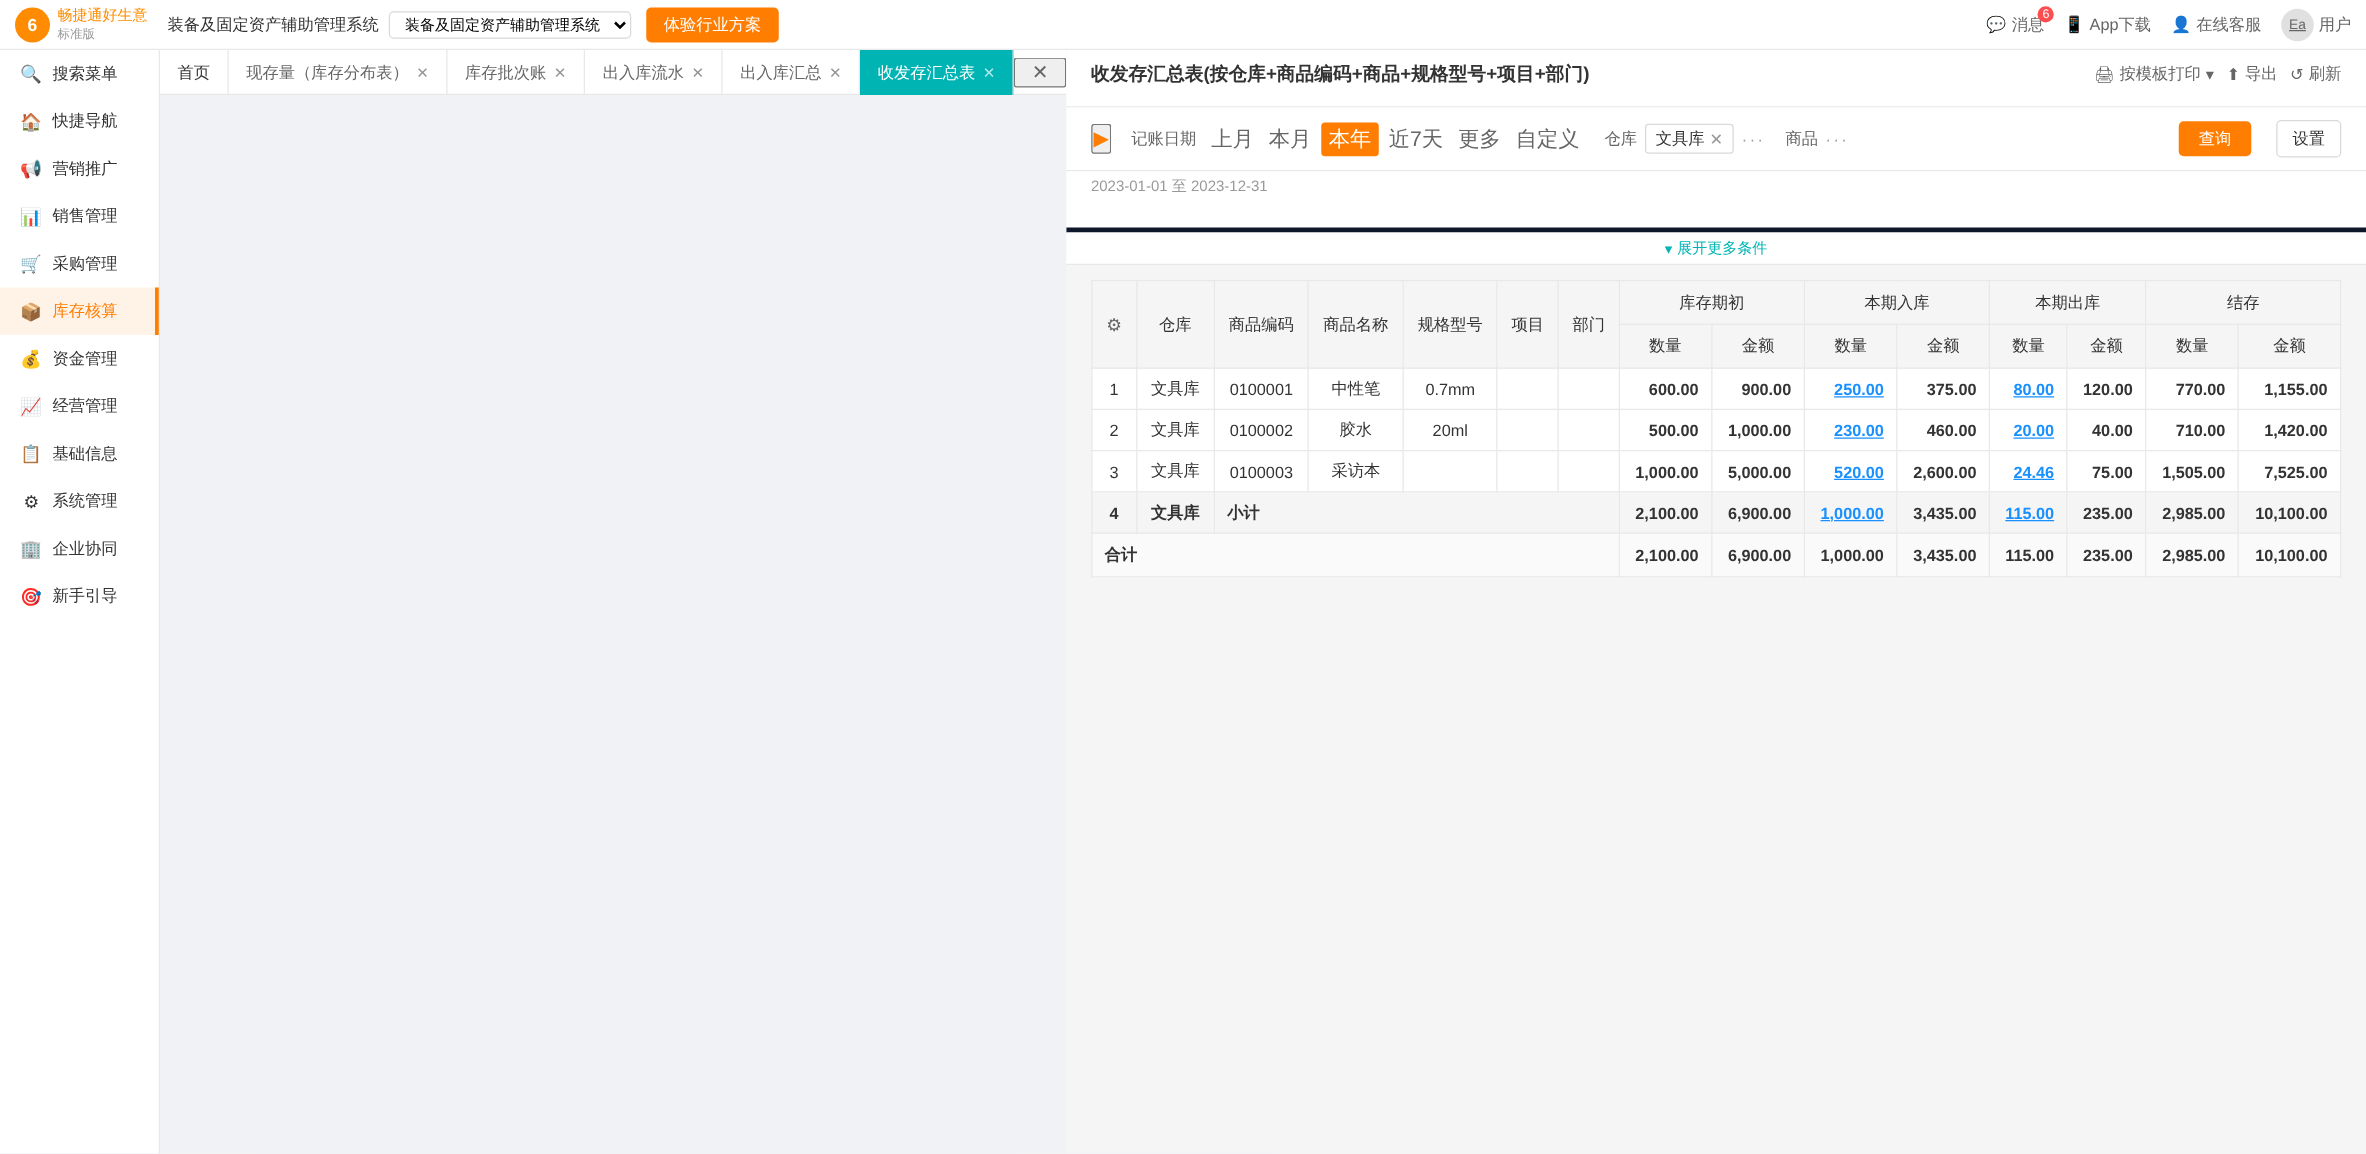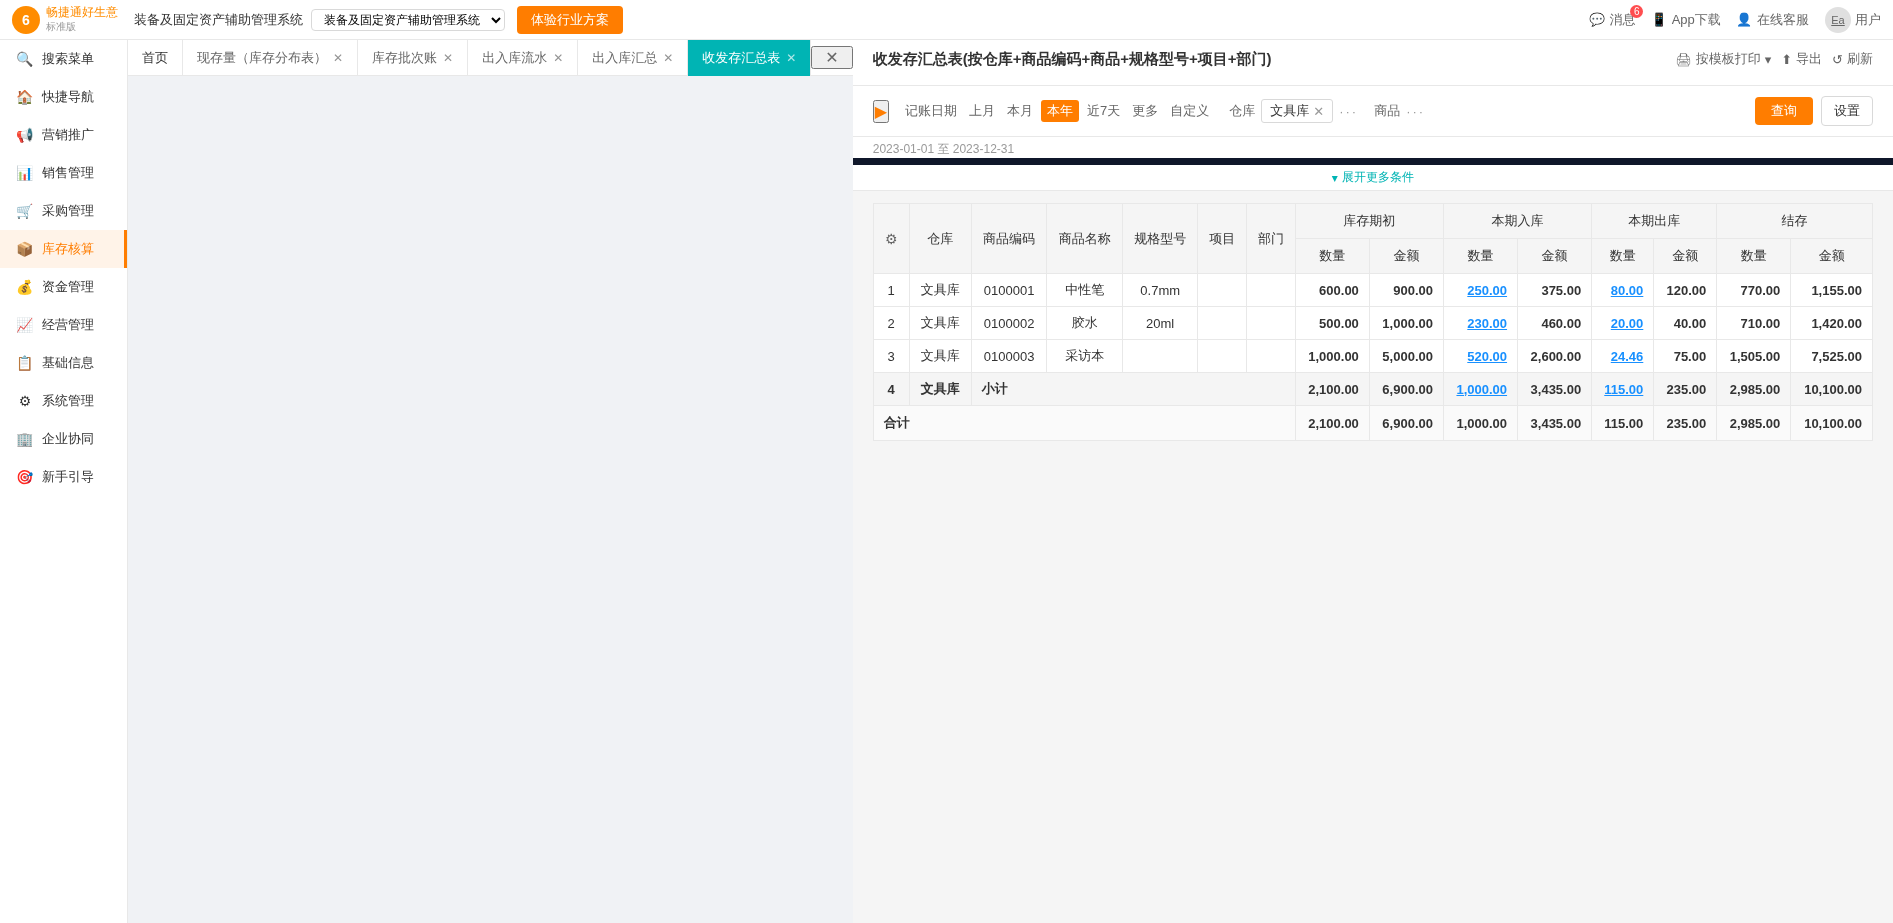--- a/index.html
+++ b/index.html
@@ -35,21 +35,21 @@
     .sidebar-item { display: flex; align-items: center; gap: 8px; padding: 10px 16px; font-size: 13px; color: #333; cursor: pointer; }
     .sidebar-item.active { background: #fff3e8; color: #ff7d00; border-right: 3px solid #ff7d00; }
     .sidebar-icon { width: 18px; text-align: center; font-size: 14px; }
 
     
     .page-content { flex: 1; background: #f5f5f5; overflow-y: auto; padding: 0; }
     .page-title { font-size: 15px; font-weight: bold; color: #333; padding-bottom: 8px; }
     .filter-section { display: flex; align-items: center; gap: 8px; }
     .filter-label { color: #666; font-size: 13px; }
     .date-btns { display: flex; gap: 4px; }
-    .date-btn { border: none; background: transparent; color: #666; font-size: 13px; cursor: pointer; padding: 2px 4px; }
+    .date-btn { border: none; background: transparent; color: #666; font-size: 17px; cursor: pointer; padding: 2px 4px; }
     .date-btn.active { background: #ff7d00; color: #fff; border-radius: 3px; padding: 2px 6px; }
     .date-range { font-size: 12px; color: #999; }
     .warehouse-tag { display: flex; align-items: center; gap: 4px; border: 1px solid #d9d9d9; border-radius: 3px; padding: 2px 8px; background: #fff; }
     .tag-close { cursor: pointer; color: #999; }
     .more-dots { color: #999; cursor: pointer; letter-spacing: 2px; }
     .query-btn { background: #ff7d00; color: #fff; border: none; border-radius: 4px; padding: 5px 16px; font-size: 13px; cursor: pointer; }
     .settings-btn { background: #fff; color: #333; border: 1px solid #d9d9d9; border-radius: 4px; padding: 5px 12px; font-size: 13px; cursor: pointer; }
 
     
     .table-container { padding: 12px 20px 0 20px; }
@@ -240,27 +240,27 @@
             <div class="warehouse-tag">
               <span>文具库</span>
               <span class="tag-close">✕</span>
             </div>
             <span class="more-dots">···</span>
           </div>
           <div style="display:flex;align-items:center;gap:6px;">
             <span class="filter-label">商品</span>
             <span class="more-dots">···</span>
           </div>
-          <div style="margin-left:auto;display:flex;gap:8px;align-items:center;">
+          <div style="margin-left:auto;display:flex;gap:20px;align-items:center;">
             <button class="query-btn">查询</button>
             <button class="settings-btn">设置</button>
           </div>
         </div>
 
-        <div style="background:#fff; padding:4px 20px 0 20px; border-bottom:7px solid #0f172a;">
+        <div style="background:#fff; padding:4px 20px 24px 20px; border-bottom:4px solid #0f172a;">
           <span class="date-range">2023-01-01 至 2023-12-31</span>
         </div>
 
         <div class="expand-more-bar" style="background:#fff;border-bottom:1px solid #e8e8e8;">
           <button class="expand-more-btn">
             <span>▾</span>
             <span>展开更多条件</span>
           </button>
         </div>
 

